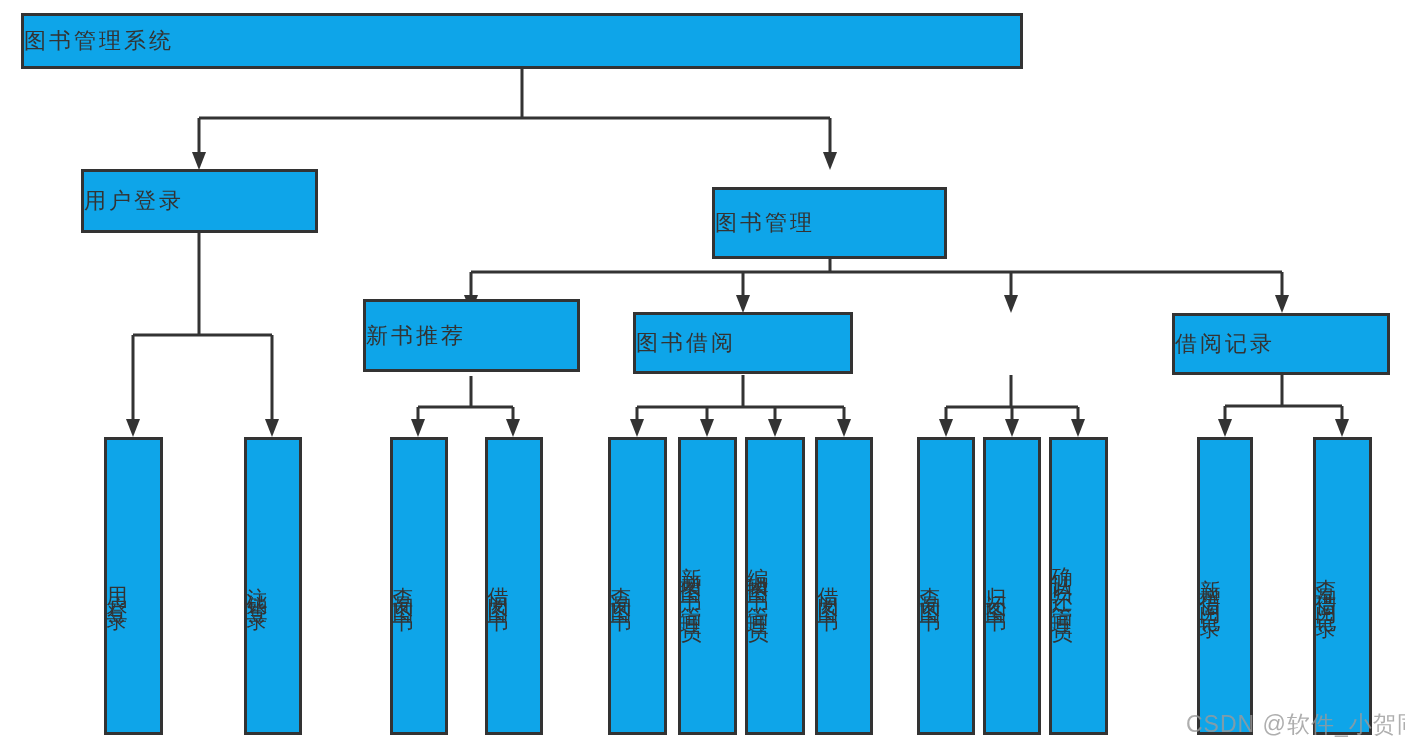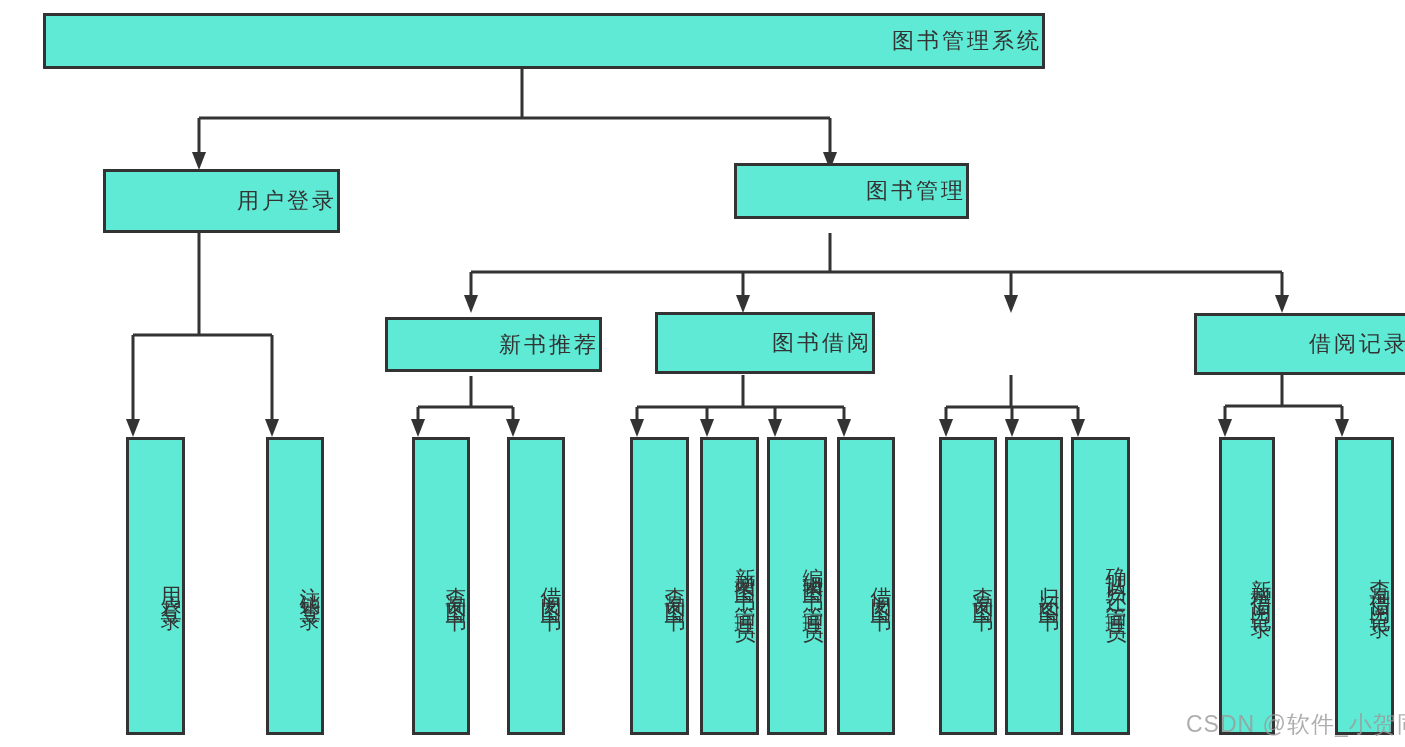--- a/index.html
+++ b/index.html
@@ -7,24 +7,23 @@
     --background:#ffffff; --watermark:#9b9b9b;
   }
   html,body{margin:0;padding:0;background:var(--background);}
   #canvas{
     position:relative; width:1405px; height:747px;
     background:var(--background); overflow:hidden;
     font-family:"Liberation Sans", sans-serif; color:var(--text);
   }
   .box{
     position:absolute; box-sizing:border-box;
-    border:3px solid var(--box_border); background:#5eead4;
-    display:flex; align-items:center; justify-content:flex-end;
+    border:3px solid var(--box_border); background:#0ea5e9;
+    display:flex; align-items:center; justify-content:flex-start;
     z-index:2;
-    margin-left:22px;
   }
   .box .lbl{
     font-size:22px; letter-spacing:3px; color:var(--text);
     white-space:nowrap; line-height:1;
   }
   .leaf .lbl{
     writing-mode:vertical-rl; text-orientation:mixed;
     font-size:21px; letter-spacing:8px; white-space:nowrap; line-height:1;
   }
   .connectors{
@@ -75,25 +74,25 @@
     </g>
   </svg>
 
   <div class="box" style="left:21px;top:13px;width:1002px;height:56px">
     <span class="lbl">图书管理系统</span>
   </div>
 
   <div class="box" style="left:81px;top:169px;width:237px;height:64px">
     <span class="lbl">用户登录</span>
   </div>
-  <div class="box" style="left:712px;top:163px;width:235px;height:56px">
+  <div class="box" style="left:712px;top:187px;width:235px;height:72px">
     <span class="lbl">图书管理</span>
   </div>
 
-  <div class="box" style="left:363px;top:317px;width:217px;height:55px">
+  <div class="box" style="left:363px;top:299px;width:217px;height:73px">
     <span class="lbl">新书推荐</span>
   </div>
   <div class="box" style="left:633px;top:312px;width:220px;height:62px">
     <span class="lbl">图书借阅</span>
   </div>
   <div class="box" style="left:1172px;top:313px;width:218px;height:62px">
     <span class="lbl">借阅记录</span>
   </div>
 
   <div class="box leaf" style="left:104px;top:437px;width:59px;height:298px">

